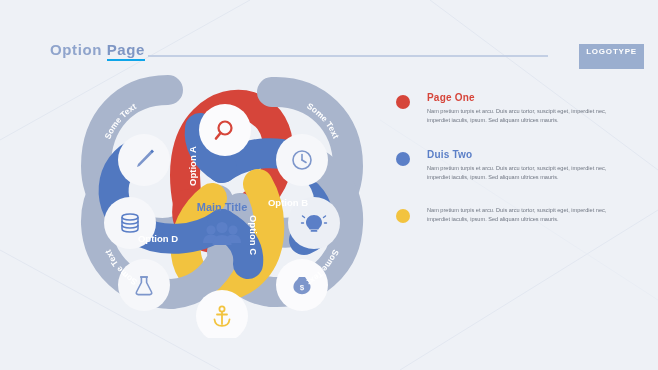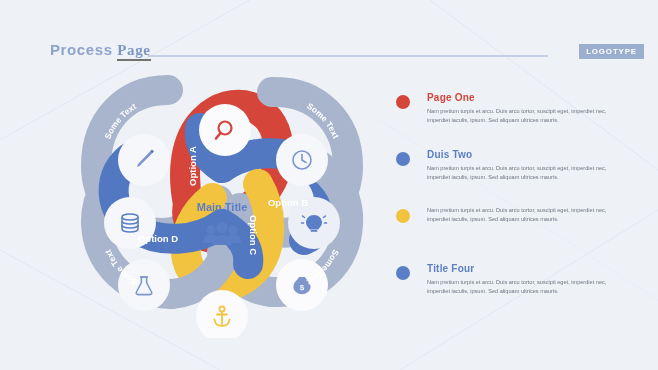--- a/index.html
+++ b/index.html
@@ -16,30 +16,30 @@
   }
   
   .bg-lines { position:absolute; inset:0; pointer-events:none; }
 
   
   .header { position: absolute; left: 0; top: 18px; width: 658px; height: 30px; }
   .title {
     position: absolute; left: 50px; top: 23px;
     font-size: 15px; letter-spacing: .6px; color: #8fa4cc; font-weight: bold;
   }
-  .title .strong { color: #7e96c4; border-bottom: 2px solid #737373; padding-bottom: 1px; font-family: Liberation Serif, serif; }
+  .title .strong { color: #7e96c4; border-bottom: 2px solid #0ea5e9; padding-bottom: 1px; }
   .title-rule {
     position: absolute; left: 148px; top: 37px; width: 400px; height: 2px;
     background: #c3cfe4;
   }
   .logotype {
     position: absolute; right: 14px; top: 26px;
     background: #9aaecf; color: #ffffff;
     font-size: 8px; font-weight: bold; letter-spacing: .8px;
-    padding: 3px 7px 3px 7px;
+    padding: 3px 7px 13px 7px;
   }
 
   
   .diagram { position: absolute; left: 72px; top: 48px; width: 300px; height: 290px; }
   .diagram svg { display:block; }
 
   
   .legend { position: absolute; left: 396px; top: 92px; width: 236px; }
   .legend-row { position: relative; margin-bottom: 11px; padding-left: 31px; min-height: 46px; }
   .legend-dot {
@@ -56,21 +56,21 @@
 
   <svg class="bg-lines" width="658" height="370">
     <line x1="0" y1="140" x2="250" y2="0" stroke="#e2e7f0" stroke-width="1"></line>
     <line x1="430" y1="0" x2="658" y2="170" stroke="#e2e7f0" stroke-width="1"></line>
     <line x1="0" y1="250" x2="220" y2="370" stroke="#e2e7f0" stroke-width="1"></line>
     <line x1="400" y1="370" x2="658" y2="210" stroke="#e2e7f0" stroke-width="1"></line>
     <line x1="380" y1="120" x2="658" y2="300" stroke="#e9edf4" stroke-width="1"></line>
   </svg>
 
   <div class="header">
-    <div class="title"><span>Process </span><span class="strong">Page</span></div>
+    <div class="title"><span>Option </span><span class="strong">Page</span></div>
     <div class="title-rule"></div>
     <div class="logotype">LOGOTYPE</div>
   </div>
 
   <div class="diagram">
     <svg width="300" height="290" viewBox="0 0 300 290">
       <defs>
 
         <path id="arcTL" d="M 34,120 A 62,62 0 0 1 92,52" fill="none"></path>
         <path id="arcTR" d="M 208,52 A 62,62 0 0 1 266,118" fill="none"></path>
@@ -231,21 +231,16 @@
       <span class="legend-dot" style="background:#5B7FC7"></span>
       <div class="legend-title" style="color:#5B7FC7">Duis Two</div>
       <div class="legend-body">Nam pretium turpis et arcu. Duis arcu tortor, suscipit eget, imperdiet nec, imperdiet iaculis, ipsum. Sed aliquam ultrices mauris.</div>
     </div>
 
     <div class="legend-row">
       <span class="legend-dot" style="background:#F2C33F"></span>
       <div class="legend-body">Nam pretium turpis et arcu. Duis arcu tortor, suscipit eget, imperdiet nec, imperdiet iaculis, ipsum. Sed aliquam ultrices mauris.</div>
     </div>
 
-    <div class="legend-row">
-      <span class="legend-dot" style="background:#5B7FC7"></span>
-      <div class="legend-title" style="color:#5B7FC7">Title Four</div>
-      <div class="legend-body">Nam pretium turpis et arcu. Duis arcu tortor, suscipit eget, imperdiet nec, imperdiet iaculis, ipsum. Sed aliquam ultrices mauris.</div>
-    </div>
 
   </div>
 
 </div>
 
 </body></html>

